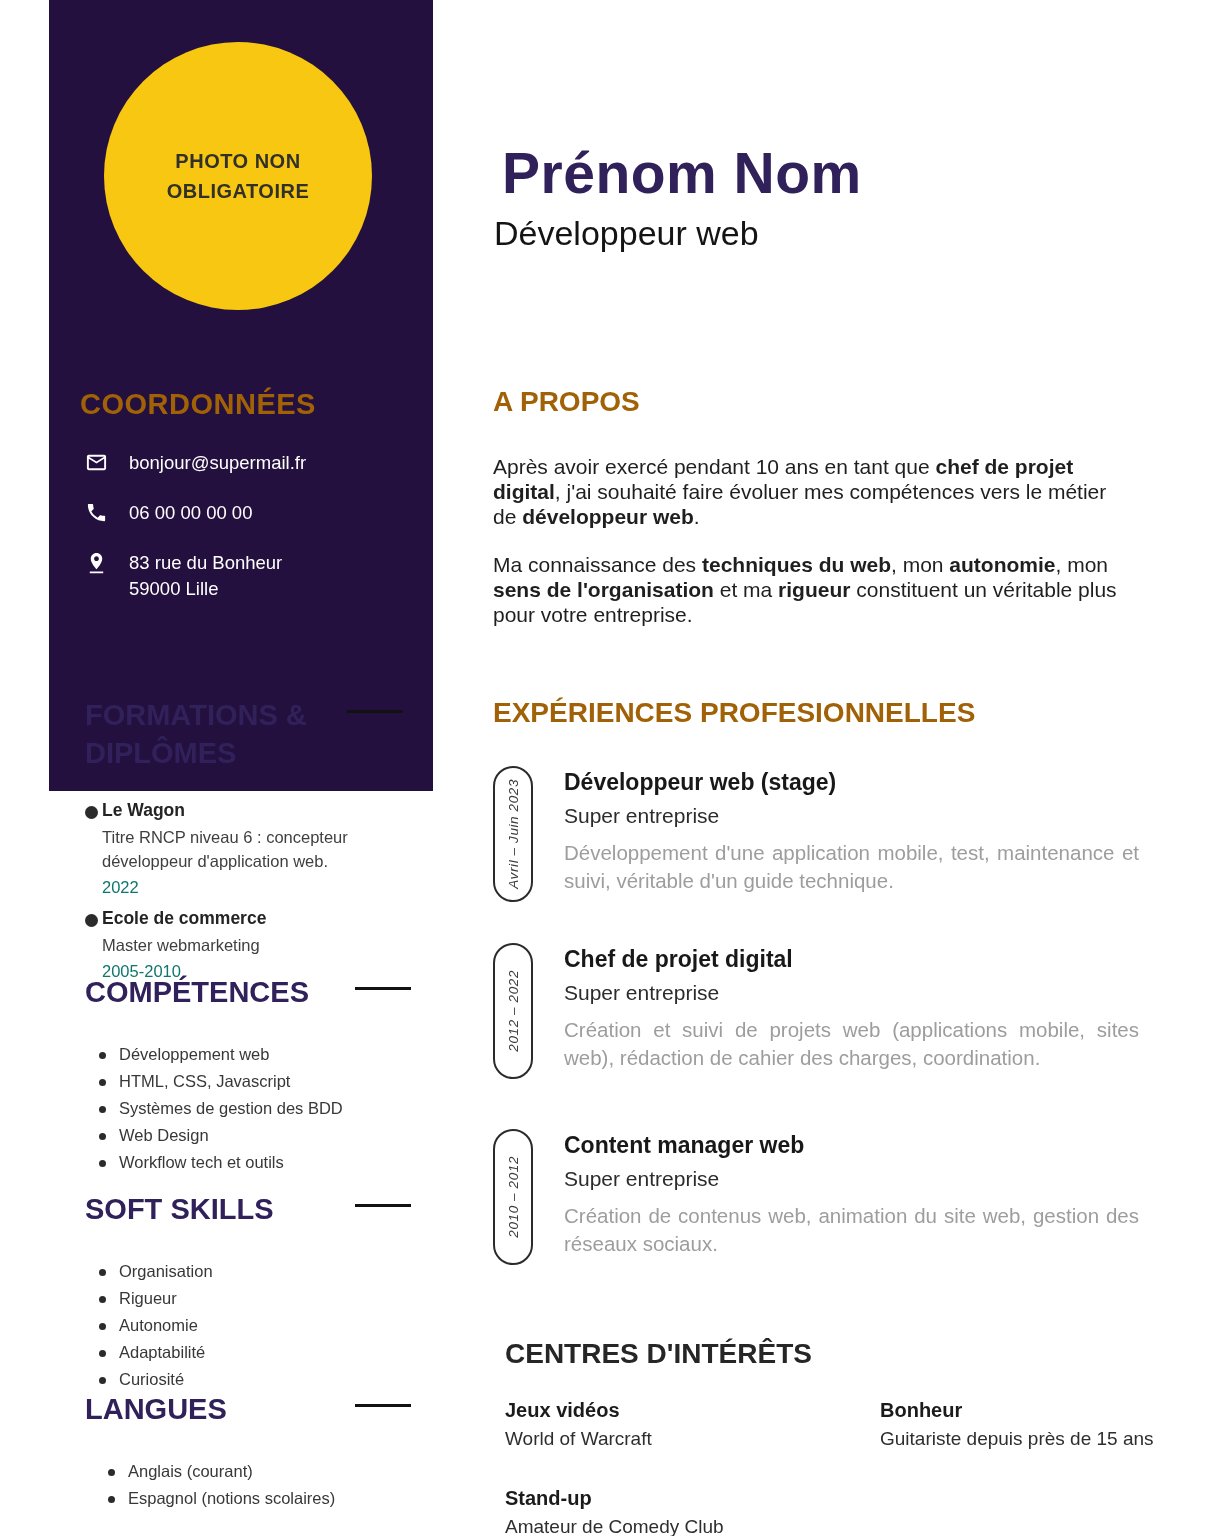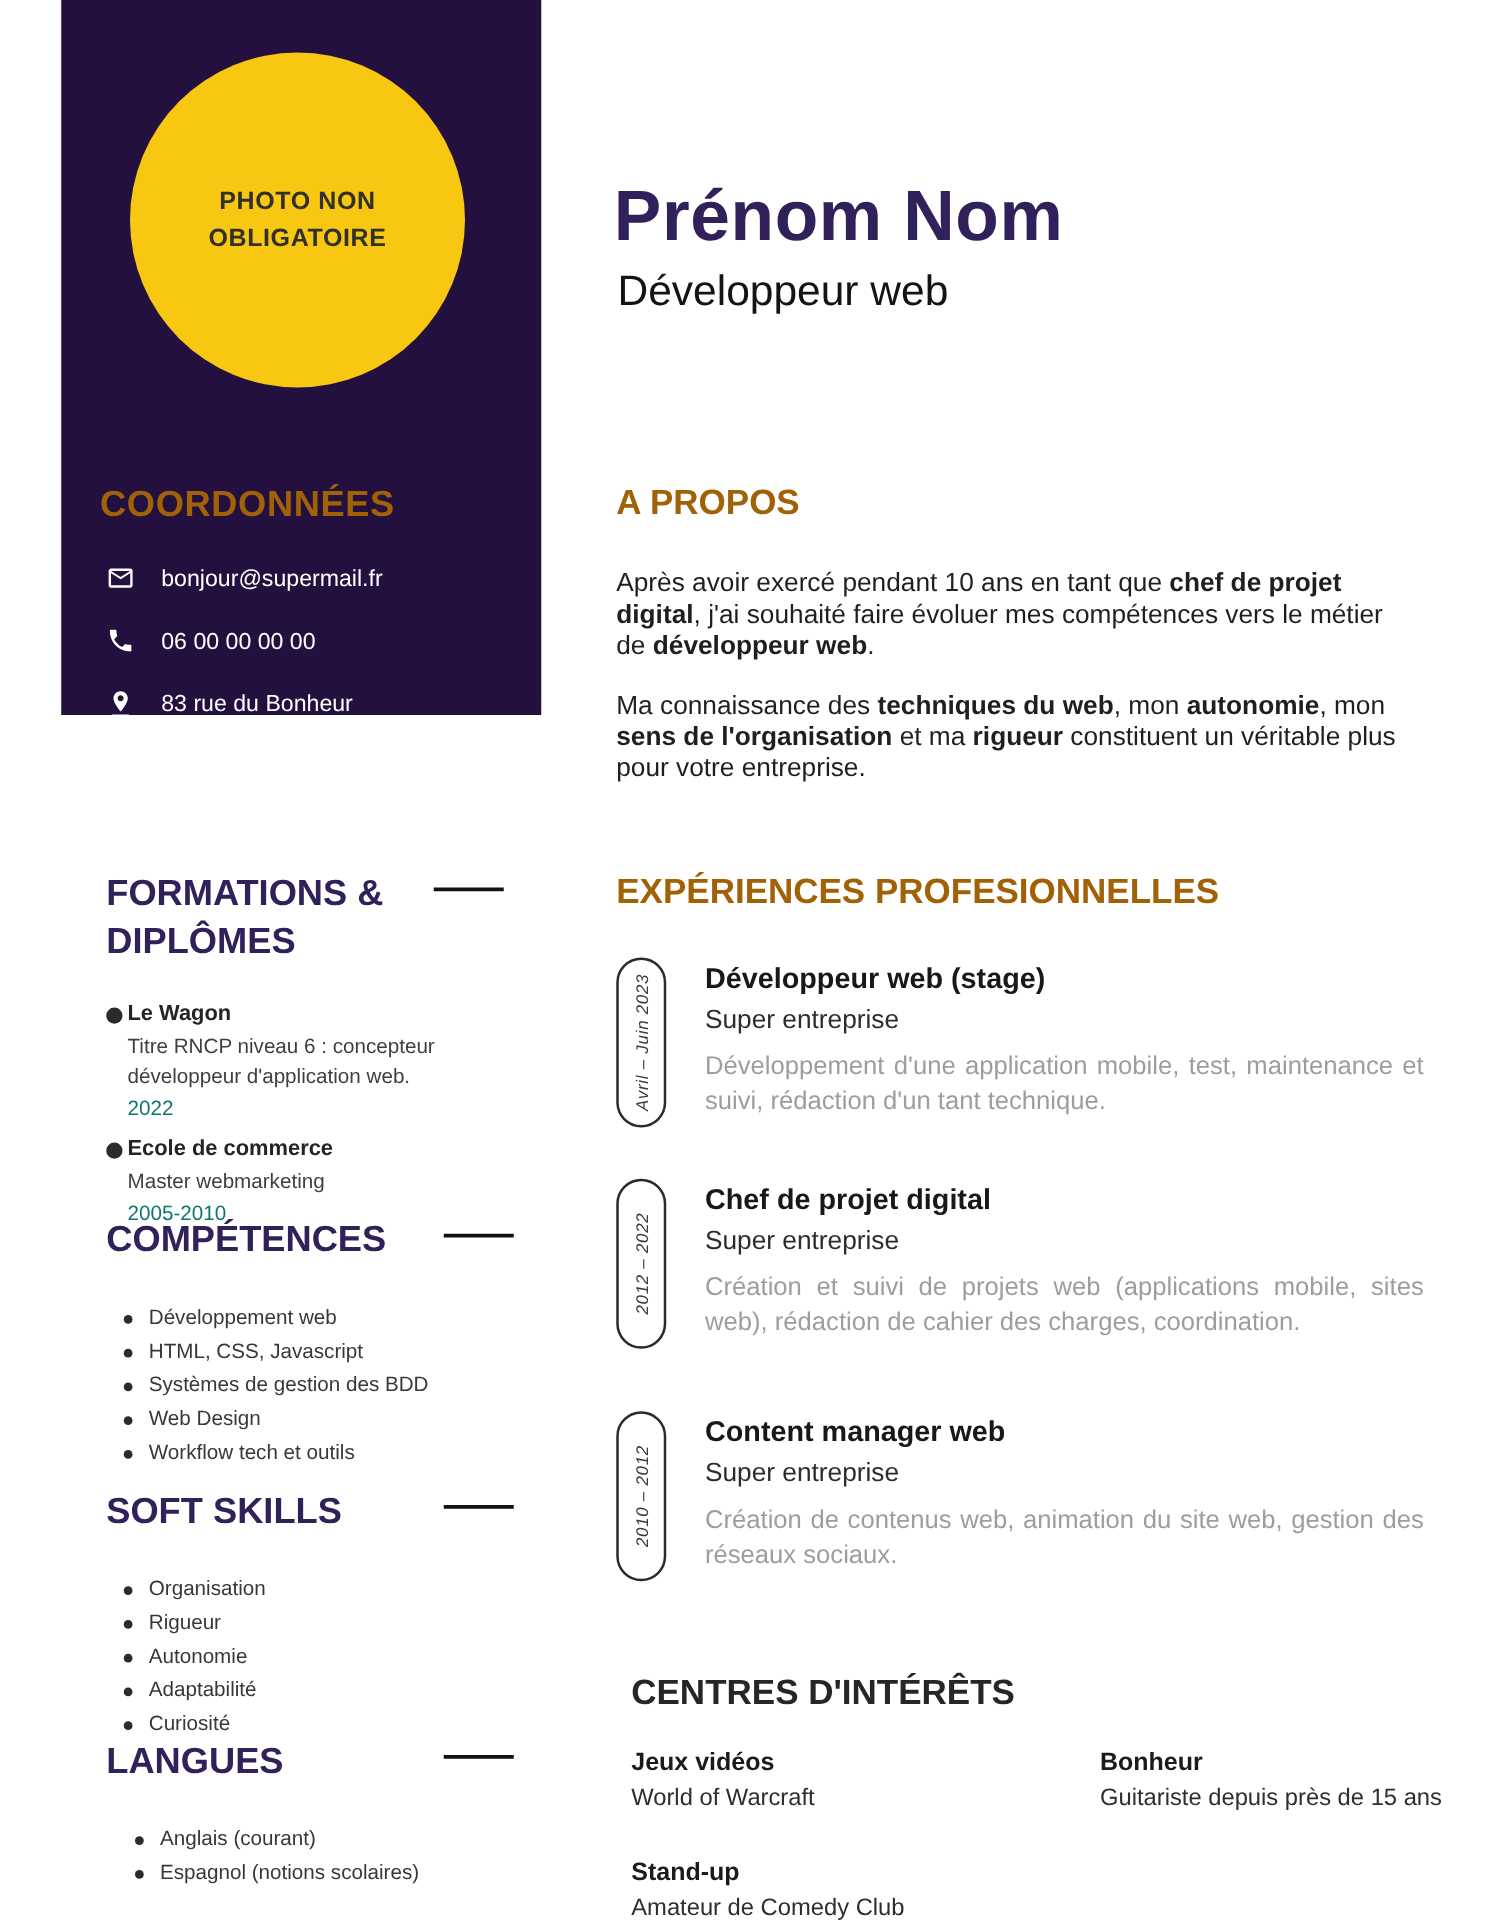--- a/index.html
+++ b/index.html
@@ -4,21 +4,21 @@
 <style>
   html,body{margin:0;padding:0;}
   body{
     width:1205px;height:1536px;position:relative;background:#ffffff;
     font-family:"Liberation Sans",sans-serif;overflow:hidden;
     -webkit-font-smoothing:antialiased;
   }
   .page{position:absolute;inset:0;}
 
   
-  .sidebar{position:absolute;left:49px;top:0;width:384px;height:572px;background:#23103e;}
+  .sidebar{position:absolute;left:49px;top:0;width:384px;height:791px;background:#23103e;}
   .photo-circle{
     position:absolute;left:55px;top:42px;width:268px;height:268px;border-radius:50%;
     background:#f7c712;display:flex;align-items:center;justify-content:center;text-align:center;
   }
   .photo-circle span{
     display:block;width:180px;font-size:20px;font-weight:bold;color:#32302b;
     letter-spacing:.5px;line-height:1.5;
   }
   .coord-title{
     position:absolute;left:31px;top:388px;font-size:29px;font-weight:bold;color:#a16207;
@@ -55,21 +55,21 @@
   ul.plain li{
     position:relative;padding-left:21px;margin-bottom:5px;
     font-size:16.5px;color:#383838;line-height:1.33;
   }
   ul.plain li::before{
     content:"";position:absolute;left:1px;top:8px;width:7px;height:7px;border-radius:50%;background:#2b2b2b;
   }
   #langues ul.plain{padding-left:22px;}
 
   
-  .name-title{position:absolute;left:491px;top:140px;font-size:57px;font-weight:800;color:#31215a;margin:0;letter-spacing:.5px;}
+  .name-title{position:absolute;left:502px;top:140px;font-size:57px;font-weight:800;color:#31215a;margin:0;letter-spacing:.5px;}
   .job-subtitle{position:absolute;left:494px;top:214px;font-size:34px;font-weight:400;color:#141414;margin:0;}
 
   
   .rsec h2{font-size:28px;font-weight:bold;color:#a16207;margin:0;}
   #apropos{position:absolute;left:493px;top:386px;width:628px;}
   #apropos p{font-size:21px;line-height:1.18;color:#1f1f1f;margin:0 0 24px 0;}
   #apropos p:first-of-type{margin-top:37px;}
   .b{font-weight:bold;}
 
   #experiences{position:absolute;left:493px;top:697px;width:646px;}
@@ -216,21 +216,21 @@
     <h2>EXPÉRIENCES PROFESIONNELLES</h2>
     <div class="exp-list">
 
       <div class="exp-item">
         <div class="capsule">
           <span>Avril – Juin 2023</span>
         </div>
         <div class="exp-body">
           <div class="exp-title">Développeur web (stage)</div>
           <div class="exp-company">Super entreprise</div>
-          <div class="exp-desc">Développement d'une application mobile, test, maintenance et suivi, rédaction d'un tant technique.</div>
+          <div class="exp-desc">Développement d'une application mobile, test, maintenance et suivi, véritable d'un guide technique.</div>
         </div>
       </div>
 
       <div class="exp-item">
         <div class="capsule">
           <span>2012 – 2022</span>
         </div>
         <div class="exp-body">
           <div class="exp-title">Chef de projet digital</div>
           <div class="exp-company">Super entreprise</div>

